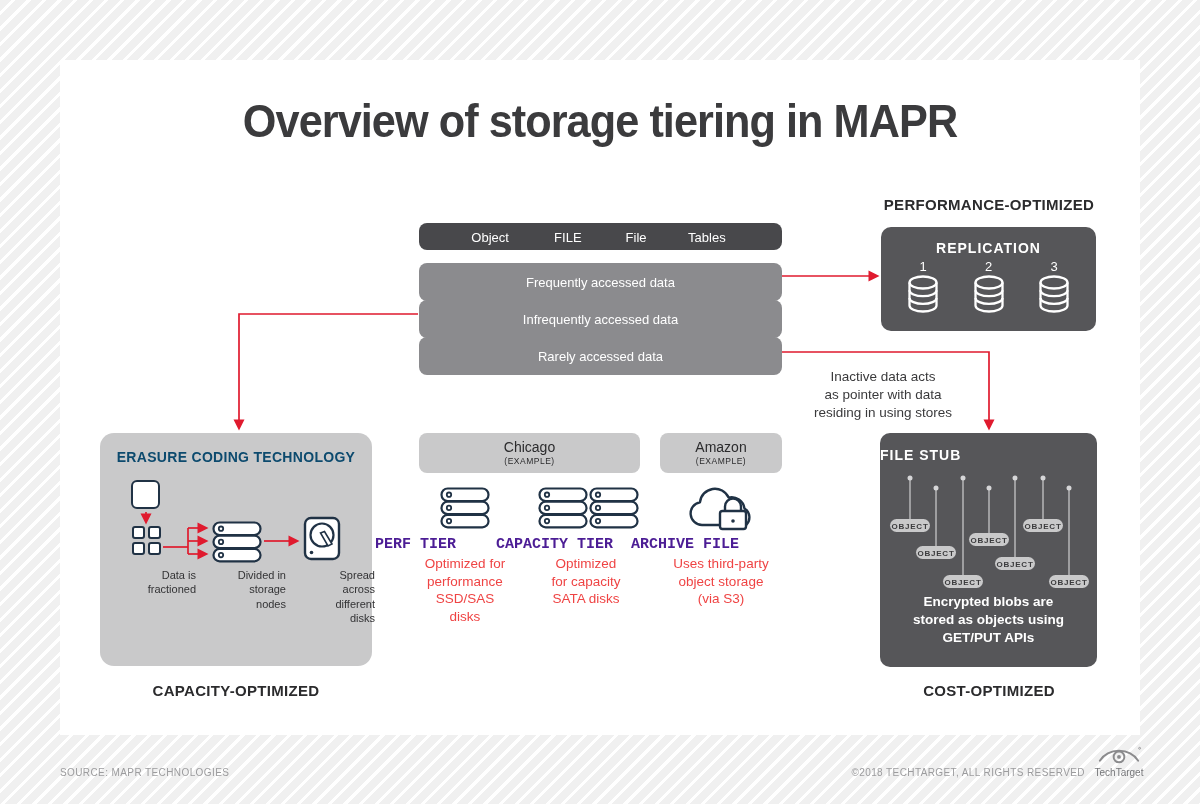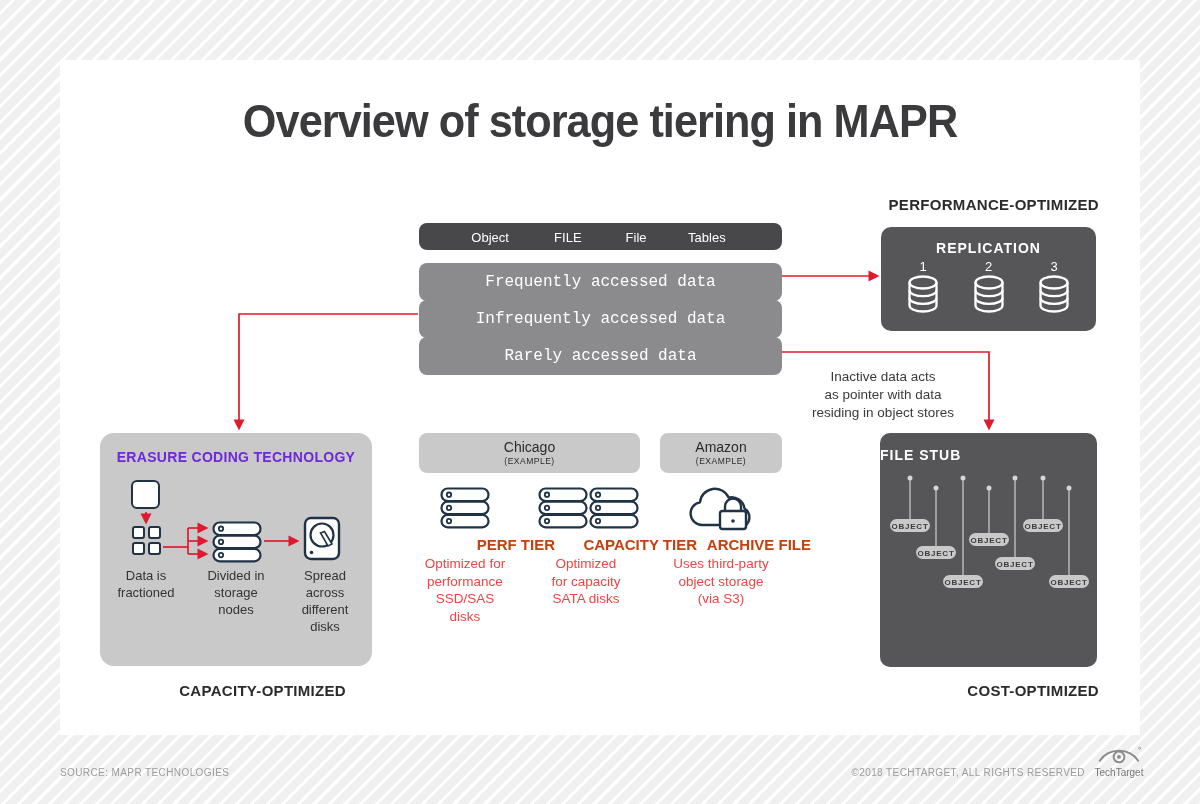--- a/index.html
+++ b/index.html
@@ -19,46 +19,46 @@
   }
 
   
   .api-bar{
     left:419px;top:223px;width:363px;height:27px;background:#48484b;border-radius:8px;
     color:#fff;font-size:13px;
   }
   .api-bar span{position:absolute;top:50%;transform:translate(-50%,-50%);}
   .data-bar{
     left:419px;width:363px;height:38px;background:#8b8b8e;border-radius:8px;
-    color:#fff;font-size:16px;display:flex;align-items:center;justify-content:center;font-family:Liberation Mono, monospace;
-  }
-
-  
-  .section-label{font-size:15px;font-weight:bold;color:#2b2b2d;letter-spacing:.3px;text-align:right;}
+    color:#fff;font-size:13px;display:flex;align-items:center;justify-content:center;
+  }
+
+  
+  .section-label{font-size:15px;font-weight:bold;color:#2b2b2d;letter-spacing:.3px;text-align:center;}
   .rep-box{
     left:881px;top:227px;width:215px;height:104px;background:#565659;border-radius:10px;
   }
   .rep-title{margin-top:13px;text-align:center;color:#fff;font-weight:bold;font-size:14px;letter-spacing:1px;}
   .rep-row{display:flex;justify-content:space-between;padding:3px 20px 0 20px;}
   .rep-col{width:44px;text-align:center;color:#fff;font-size:13px;}
   .rep-col svg{display:block;margin:1px auto 0 auto;}
 
   
   .erasure-box{left:100px;top:433px;width:272px;height:233px;background:#c9c9ca;border-radius:14px;}
-  .er-title{margin-top:16px;text-align:center;font-size:14px;font-weight:bold;color:#6d28d9;letter-spacing:.3px;}
+  .er-title{margin-top:16px;text-align:center;font-size:14px;font-weight:bold;color:#0c4a6e;letter-spacing:.3px;}
   .icon-square{left:131px;top:480px;width:25px;height:25px;background:#fff;border:2.5px solid #203245;border-radius:6px;}
   .icon-grid{left:132px;top:526px;width:29px;height:29px;display:grid;grid-template-columns:13px 13px;grid-template-rows:13px 13px;gap:3px;}
   .icon-grid div{background:#fff;border:2.2px solid #203245;border-radius:3px;box-sizing:border-box;}
-  .er-label{font-size:13px;color:#333335;line-height:1.3;text-align:center;}
+  .er-label{font-size:11px;color:#333335;line-height:1.3;text-align:right;}
 
   
   .loc-bar{background:#c9c9ca;border-radius:8px;height:40px;display:flex;flex-direction:column;align-items:center;justify-content:center;}
   .loc-name{font-size:14px;color:#2b2b2d;line-height:1.1;}
   .loc-note{font-size:8.5px;color:#2b2b2d;letter-spacing:.5px;}
-  .tier-title{font-size:15px;font-weight:bold;color:#c2410c;text-align:right;}
+  .tier-title{font-size:15px;font-weight:bold;color:#4c1d95;text-align:left;font-family:Liberation Mono, monospace;}
   .tier-desc{font-size:13.5px;color:#ef4444;line-height:1.3;text-align:center;}
 
   
   .stub-box{left:880px;top:433px;width:217px;height:234px;background:#565659;border-radius:10px;}
   .stub-title{margin-top:14px;text-align:left;color:#fff;font-weight:bold;font-size:14px;letter-spacing:1px;}
   .stub-caption{position:absolute;left:0;top:160px;width:100%;text-align:center;color:#fff;
     font-size:13.5px;font-weight:bold;line-height:1.32;}
   .stub-svg{position:absolute;left:0;top:0;}
 
   .pointer-note{left:793px;top:368px;width:180px;font-size:13.5px;color:#3a3a3c;line-height:1.35;text-align:center;}
@@ -123,21 +123,21 @@
           <path d="M3.5,15.2 A13.5,6 0 0 0 30.5,15.2"></path>
           <path d="M3.5,22.9 A13.5,6 0 0 0 30.5,22.9"></path>
         </g>
       </svg>
     </div>
   </div>
 </div>
 
 <div class="pointer-note preline abs">Inactive data acts
 as pointer with data
-residing in object stores</div>
+residing in using stores</div>
 
 <div class="erasure-box abs">
   <div class="er-title">ERASURE CODING TECHNOLOGY</div>
 </div>
 <div class="icon-square abs"></div>
 <div class="icon-grid abs">
   <div></div>
     <div></div>
     <div></div>
     <div></div>
@@ -270,20 +270,23 @@
     <g font-size="8" font-weight="bold" fill="#3b3b3d" text-anchor="middle" letter-spacing="0.8">
       <text x="30" y="95.5">OBJECT</text>
       <text x="56" y="122.5">OBJECT</text>
       <text x="83" y="151.5">OBJECT</text>
       <text x="109" y="109.5">OBJECT</text>
       <text x="135" y="133.5">OBJECT</text>
       <text x="163" y="95.5">OBJECT</text>
       <text x="189" y="151.5">OBJECT</text>
     </g>
   </svg>
+  <div class="stub-caption preline">Encrypted blobs are
+stored as objects using
+GET/PUT APIs</div>
 </div>
 <div class="section-label abs" style="left:879px;top:682px;width:220px">COST-OPTIMIZED</div>
 
 <svg class="connectors abs" width="1200" height="804" viewBox="0 0 1200 804">
   <defs>
     <marker id="arr" viewBox="0 0 10 10" refX="5" refY="5" markerWidth="6.5" markerHeight="6.5" orient="auto">
       <path d="M0,0 L10,5 L0,10 Z" fill="#e01a2e"></path>
     </marker>
   </defs>
   <g fill="none" stroke="#e01a2e" stroke-width="1.7">

